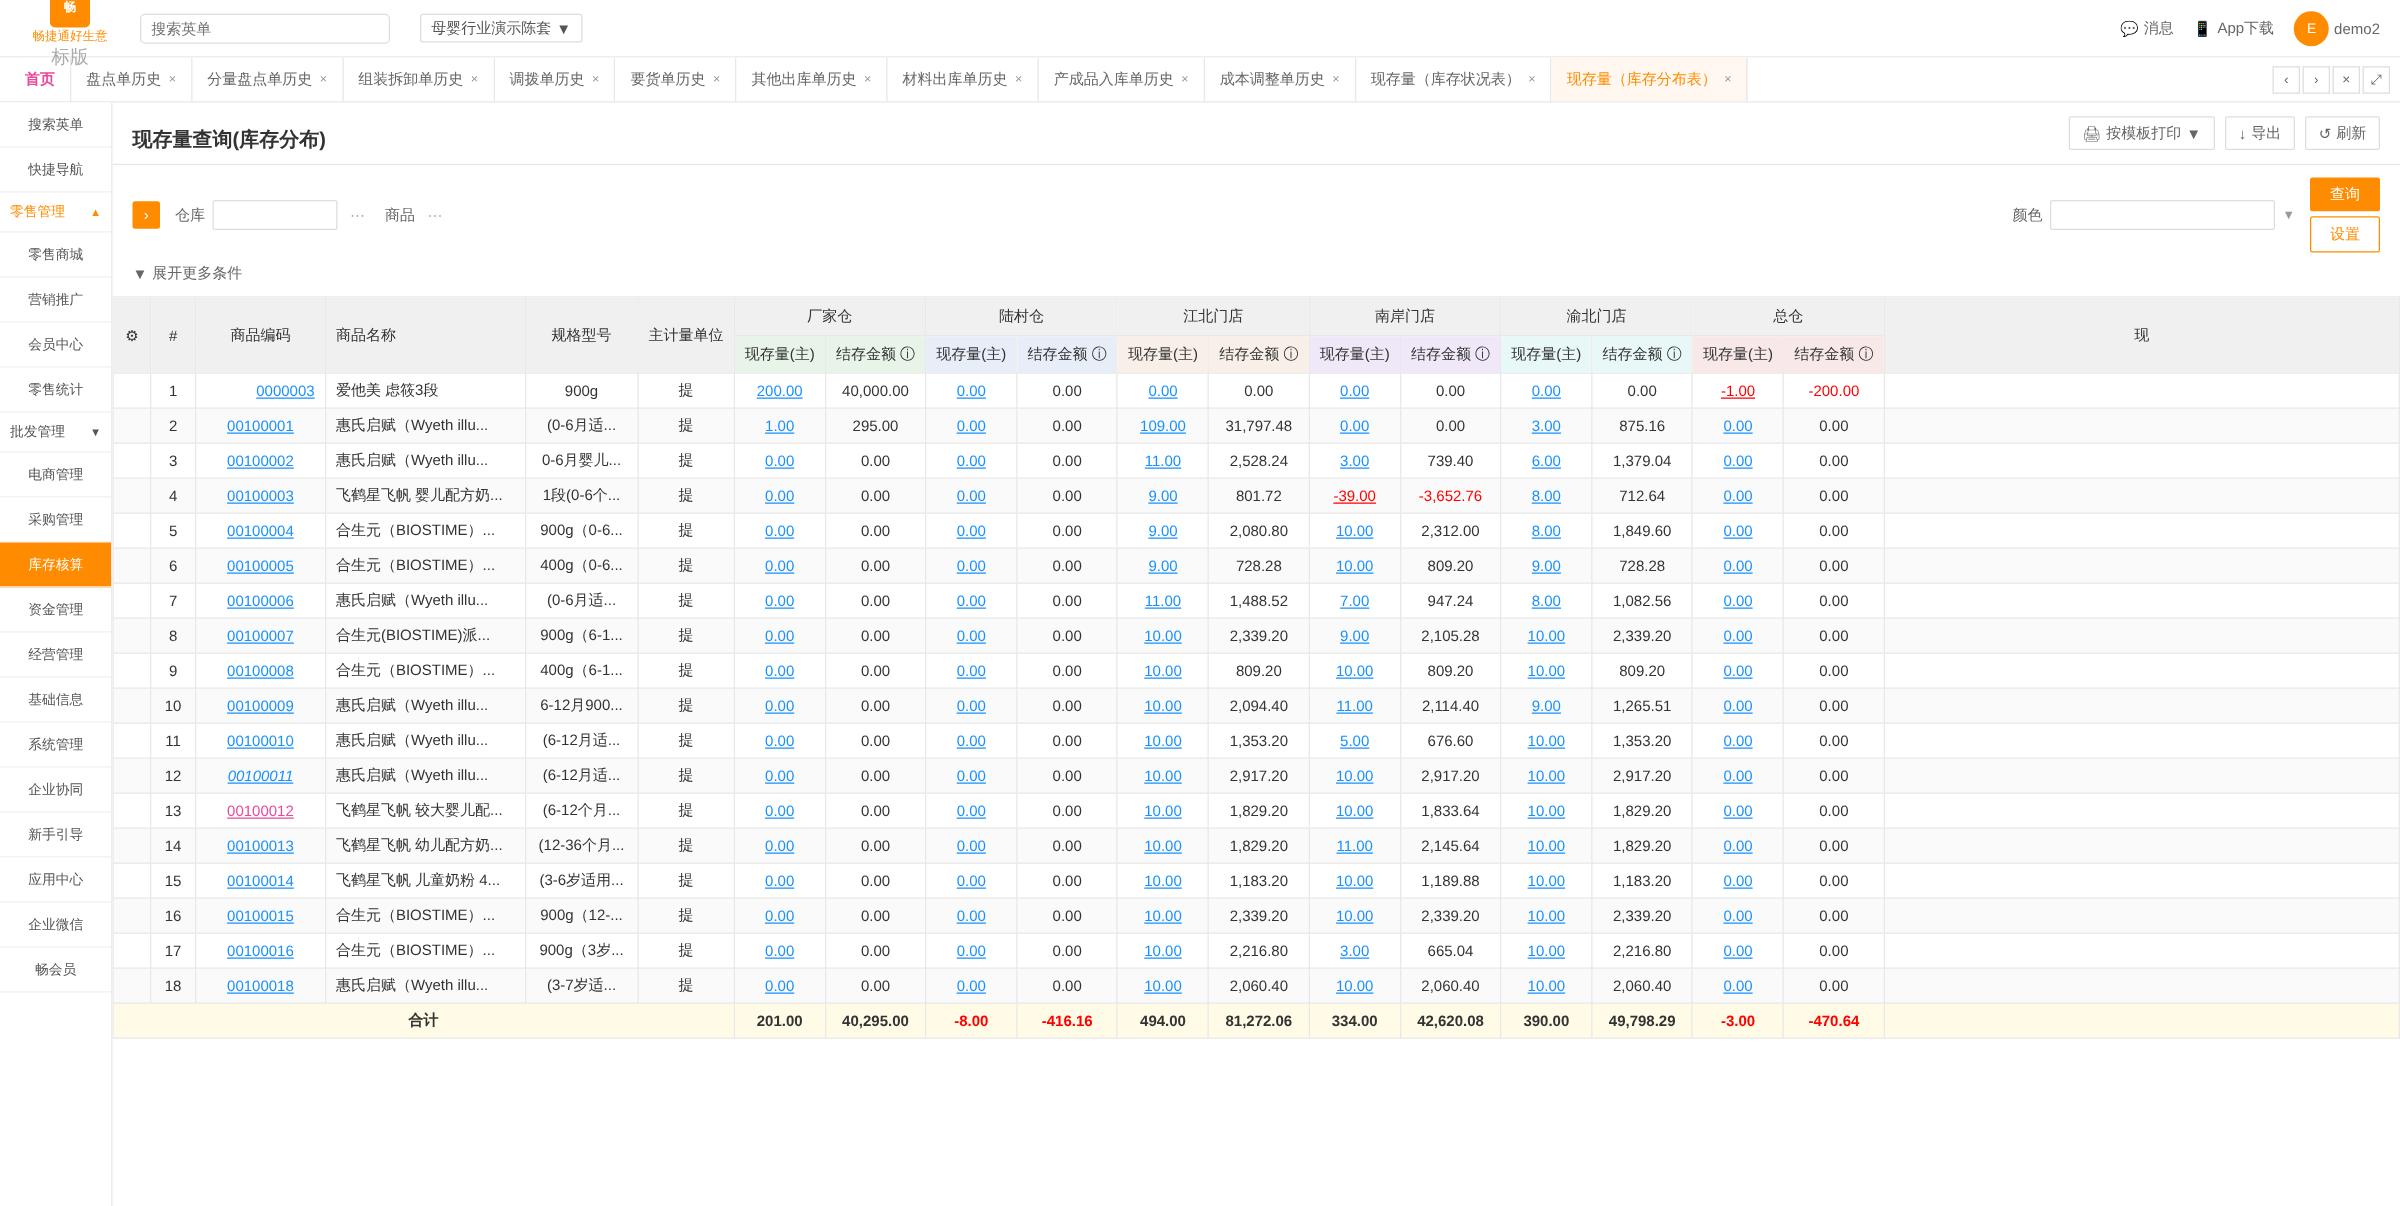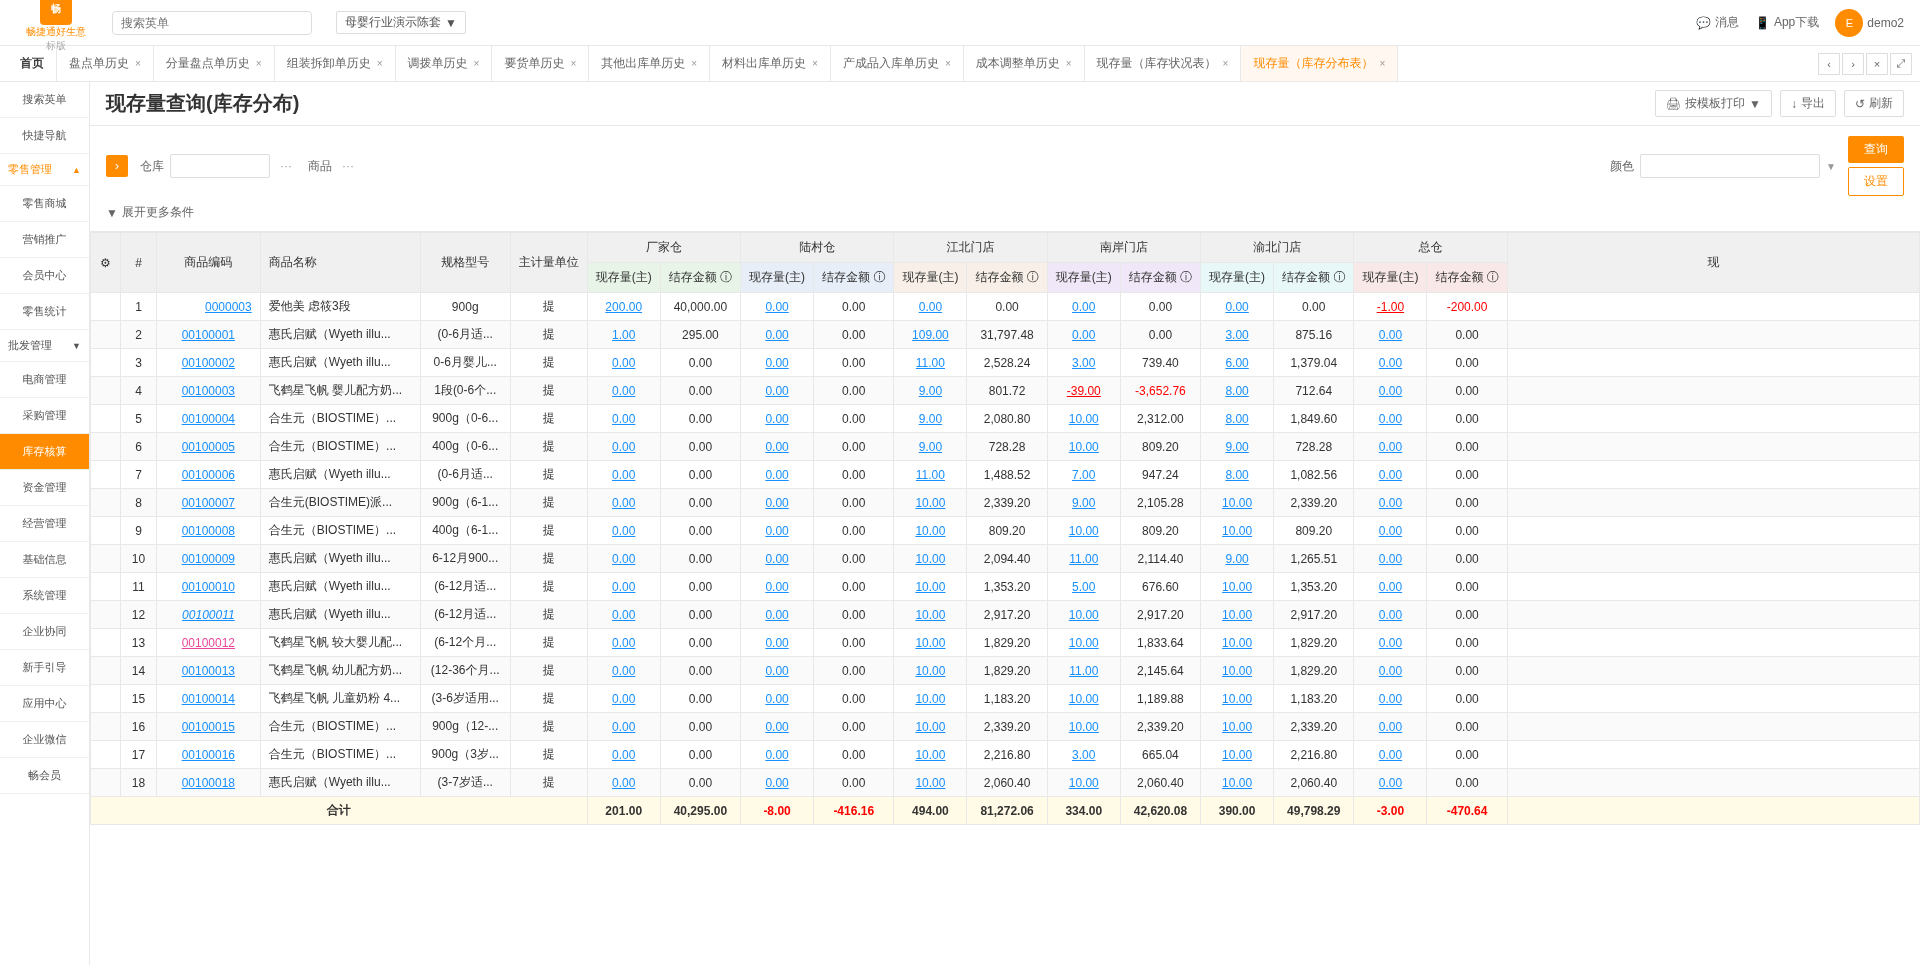--- a/index.html
+++ b/index.html
@@ -12,21 +12,21 @@
     .logo-img { width: 32px; height: 32px; background: #ff8c00; border-radius: 4px; display: flex; align-items: center; justify-content: center; color: #fff; font-size: 10px; font-weight: bold; }
     .logo-text { font-size: 10px; color: #ff8c00; }
     .search-box { border: 1px solid #ddd; border-radius: 4px; padding: 4px 8px; width: 200px; font-size: 12px; outline: none; }
     .top-bar-right { display: flex; align-items: center; gap: 16px; font-size: 12px; color: #666; }
     .top-right-item { display: flex; align-items: center; gap: 4px; cursor: pointer; }
     .avatar { width: 28px; height: 28px; border-radius: 50%; background: #ff8c00; display: flex; align-items: center; justify-content: center; color: #fff; font-size: 11px; }
 
     
     .nav-tabs { background: #fff; border-bottom: 1px solid #e8e8e8; display: flex; align-items: center; height: 36px; padding: 0 8px; overflow: hidden; }
     .nav-tab { padding: 0 12px; height: 36px; display: flex; align-items: center; gap: 6px; cursor: pointer; font-size: 12px; color: #666; border-right: 1px solid #e8e8e8; white-space: nowrap; }
-    .nav-tab.home { color: #404040; font-weight: bold; }
+    .nav-tab.home { color: #ec4899; font-weight: bold; }
     .nav-tab.active { color: #ff8c00; background: #fff7f0; }
     .nav-tab .close-x { color: #999; font-size: 10px; cursor: pointer; }
     .nav-arrows { display: flex; align-items: center; margin-left: auto; gap: 2px; }
     .nav-arrow { width: 22px; height: 22px; border: 1px solid #ddd; background: #fff; cursor: pointer; display: flex; align-items: center; justify-content: center; font-size: 11px; color: #666; }
 
     
     .main-layout { display: flex; height: calc(965px - 82px); }
 
     
     .sidebar { width: 90px; background: #fff; border-right: 1px solid #e8e8e8; overflow-y: auto; flex-shrink: 0; }
@@ -34,21 +34,21 @@
     .sidebar-item.active { background: #ff8c00; color: #fff; }
     .sidebar-section { display: flex; align-items: center; justify-content: space-between; padding: 8px 8px; font-size: 11px; color: #555; cursor: pointer; border-bottom: 1px solid #f0f0f0; }
     .sidebar-section .arrow { font-size: 9px; }
     .sidebar-section.open { color: #ff8c00; }
 
     
     .content-area { flex: 1; overflow: hidden; display: flex; flex-direction: column; }
     
     
     .page-header { background: #fff; padding: 8px 16px; border-bottom: 1px solid #e8e8e8; display: flex; align-items: center; justify-content: space-between; }
-    .page-title { font-size: 20px; font-weight: bold; color: #333; }
+    .page-title { font-size: 16px; font-weight: bold; color: #333; margin-top: 12px; }
     .page-actions { display: flex; align-items: center; gap: 8px; }
     .btn-action { padding: 4px 10px; border: 1px solid #ddd; background: #fff; cursor: pointer; font-size: 12px; border-radius: 2px; color: #666; display: flex; align-items: center; gap: 4px; }
 
     
     .filter-area { background: #fff; padding: 10px 16px; border-bottom: 1px solid #e8e8e8; }
     .filter-row { display: flex; align-items: center; gap: 12px; flex-wrap: wrap; }
     .filter-item { display: flex; align-items: center; gap: 6px; }
     .filter-label { color: #666; font-size: 12px; white-space: nowrap; }
     .filter-input { border: 1px solid #ddd; border-radius: 2px; padding: 4px 8px; font-size: 12px; outline: none; min-width: 80px; }
     .filter-input-wide { min-width: 400px; color: #333; }
@@ -81,21 +81,21 @@
     .warehouse-header6 { background: #f8e8e8; margin-top: 48px; }
   </style>
 </head>
 <body>
 
 <div class="top-bar">
   <div class="top-bar-left">
     <div class="logo-area">
       <div class="logo-img">畅</div>
       <div class="logo-text">畅捷通好生意</div>
-      <div style="font-size:10px;color:#aaa;">标版</div>
+      <div style="font-size:15px;color:#aaa;">标版</div>
     </div>
     <div style="display:flex;align-items:center;gap:4px;margin-left:8px;">
       <input class="search-box" type="text" placeholder="搜索英单" style="">
     </div>
     <div style="display:flex;align-items:center;gap:4px;margin-left:16px;border:1px solid #ddd;border-radius:2px;padding:2px 8px;font-size:12px;color:#555;">
       <span>母婴行业演示陈套</span>
       <span>▼</span>
     </div>
   </div>
   <div class="top-bar-right">

